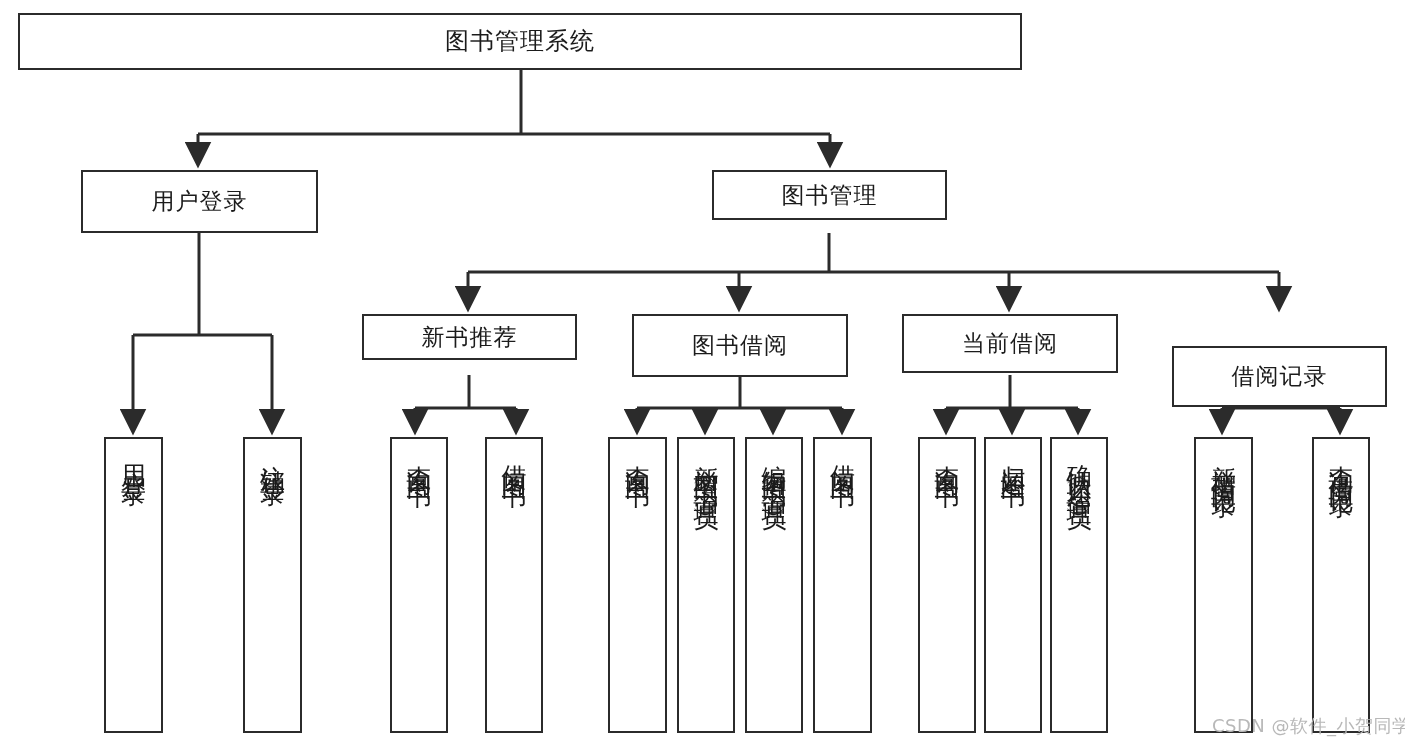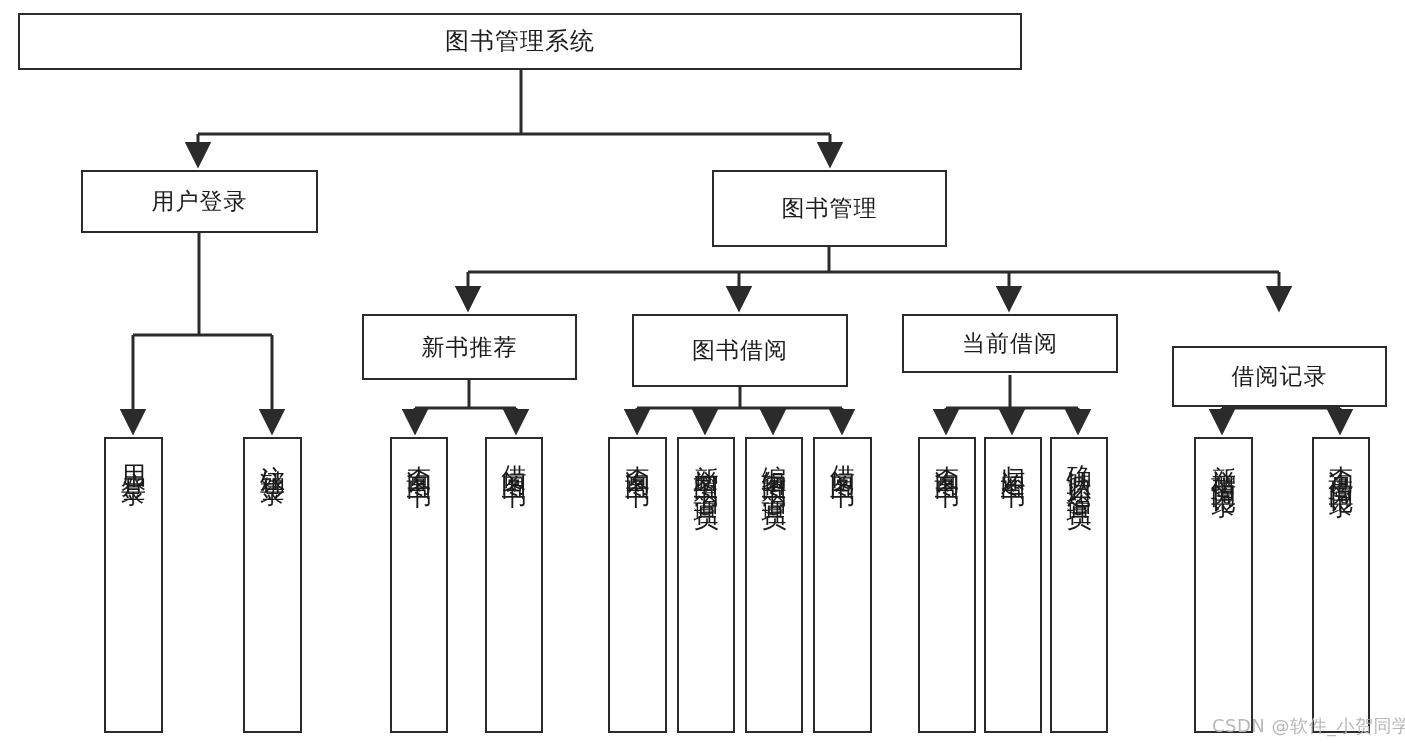--- a/index.html
+++ b/index.html
@@ -95,28 +95,28 @@
     </g>
   </svg>
 
   <div class="node root h-node" style="left:18px;top:13px;width:1004px;height:57px;">
     <span class="lbl">图书管理系统</span>
   </div>
 
   <div class="node h-node" style="left:81px;top:170px;width:237px;height:63px;">
     <span class="lbl">用户登录</span>
   </div>
-  <div class="node h-node" style="left:712px;top:170px;width:235px;height:77px;">
+  <div class="node h-node" style="left:712px;top:170px;width:235px;height:50px;">
     <span class="lbl">图书管理</span>
   </div>
 
-  <div class="node h-node" style="left:362px;top:314px;width:215px;height:66px;">
+  <div class="node h-node" style="left:362px;top:314px;width:215px;height:46px;">
     <span class="lbl">新书推荐</span>
   </div>
-  <div class="node h-node" style="left:632px;top:314px;width:216px;height:73px;">
+  <div class="node h-node" style="left:632px;top:314px;width:216px;height:63px;">
     <span class="lbl">图书借阅</span>
   </div>
   <div class="node h-node" style="left:902px;top:314px;width:216px;height:59px;">
     <span class="lbl">当前借阅</span>
   </div>
   <div class="node h-node" style="left:1172px;top:314px;width:215px;height:61px;margin-top:32px;">
     <span class="lbl">借阅记录</span>
   </div>
 
   <div class="node v-node" style="left:104px;top:437px;width:59px;height:296px;">

